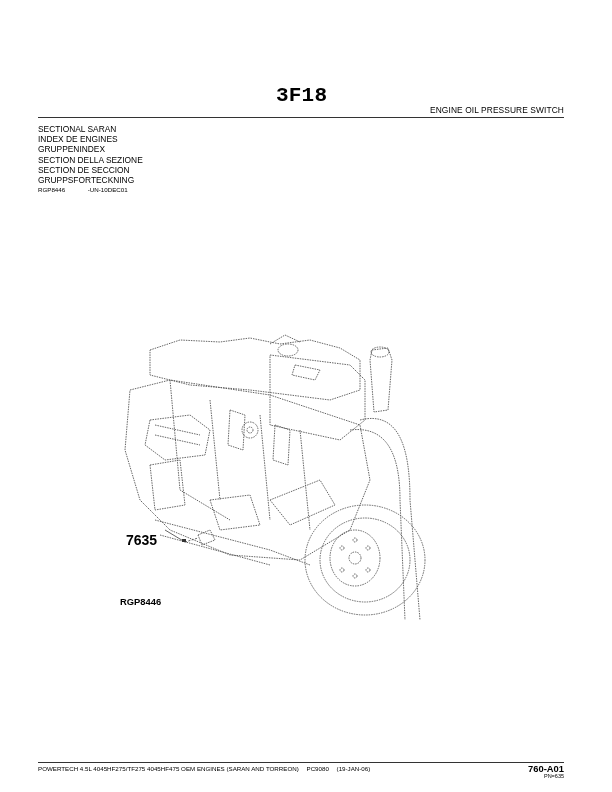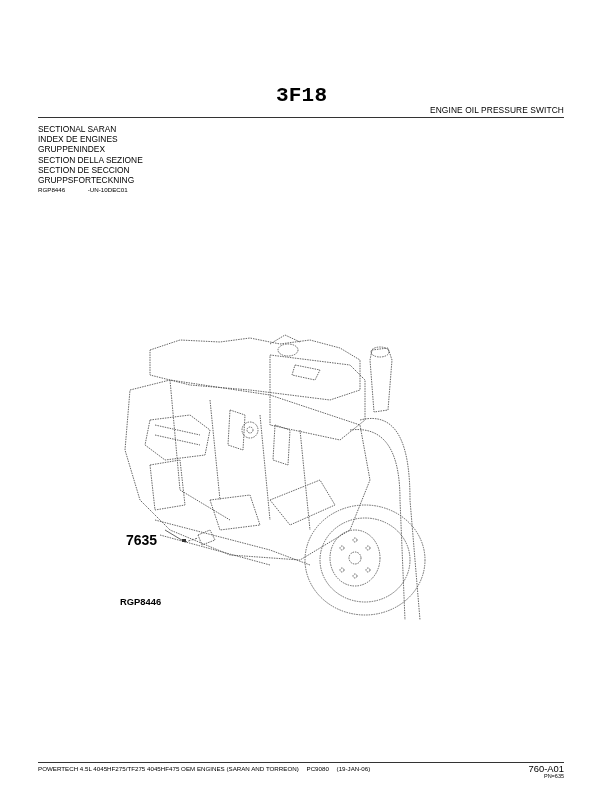--- a/index.html
+++ b/index.html
@@ -42,21 +42,21 @@
     }
     .footer-rule {
       position: absolute; left: 38px; top: 762px; width: 526px; height: 1px;
       background: #333;
     }
     .footer-text {
       position: absolute; left: 38px; top: 765px; font-size: 6.2px; white-space: nowrap;
     }
     .footer-text span { margin-right: 6px; }
     .footer-pageref {
-      position: absolute; right: 48px; top: 763px; font-size: 9.4px; font-weight: normal;
+      position: absolute; right: 48px; top: 763px; font-size: 9.4px; font-weight: bold;
       text-align: right;
     }
     .footer-pn {
       position: absolute; right: 48px; top: 773px; font-size: 5.5px; text-align: right;
     }
   </style>
 </head>
 <body>
 
 <div class="page-number">3F18</div>

